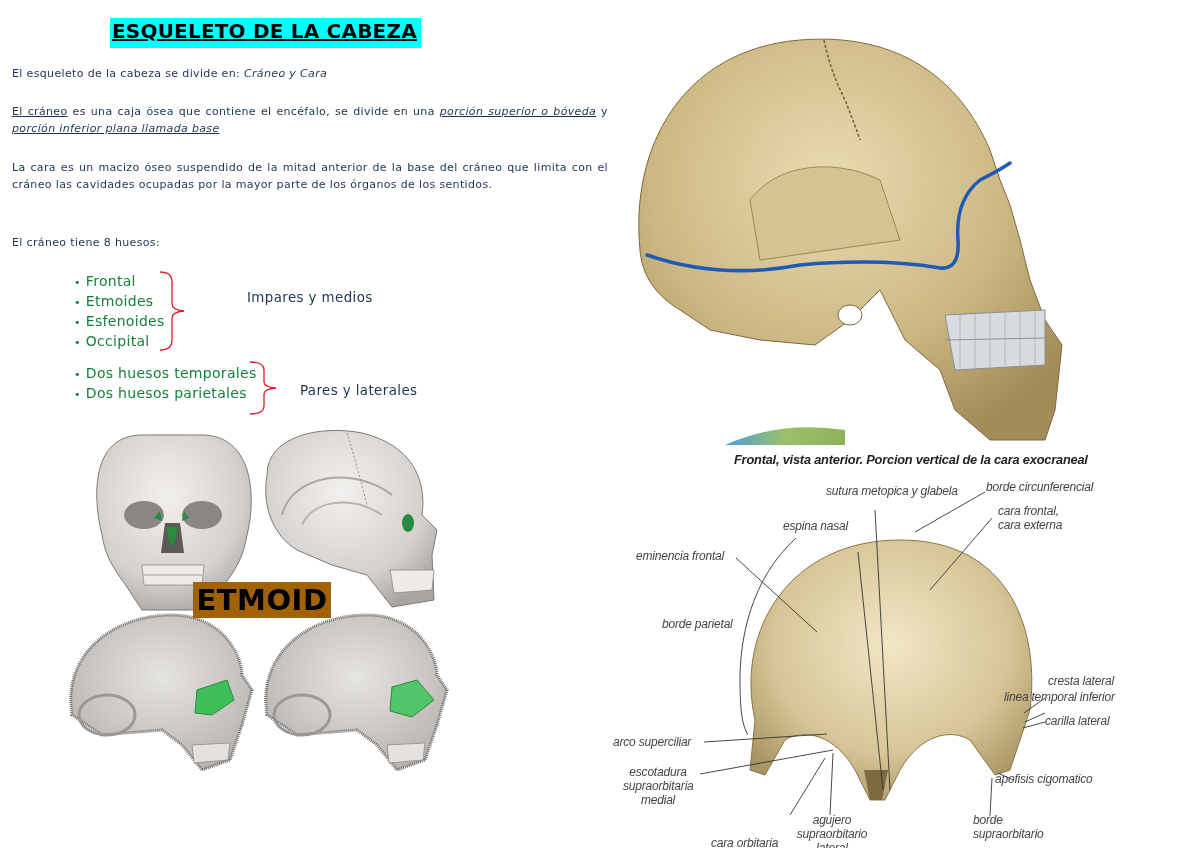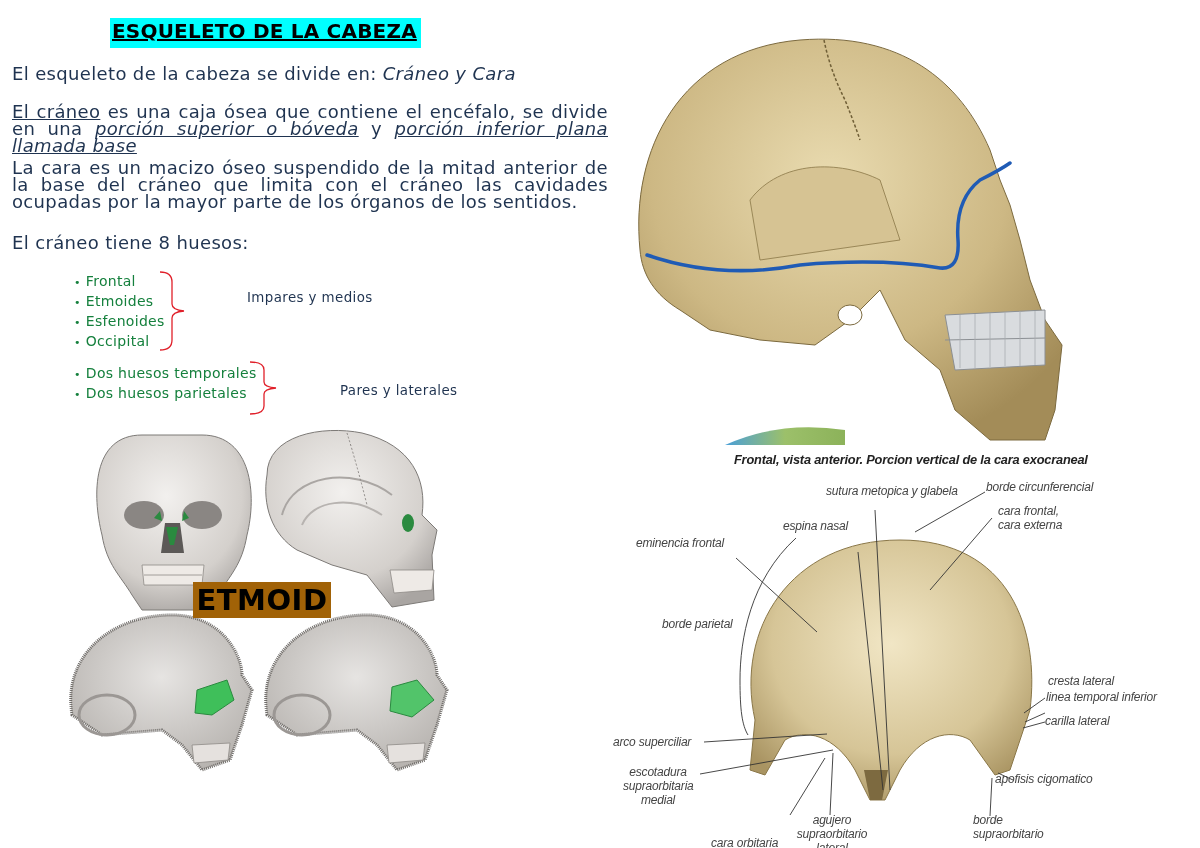--- a/index.html
+++ b/index.html
@@ -5,35 +5,35 @@
   * { box-sizing: border-box; margin: 0; padding: 0; }
   html, body { width: 1200px; height: 848px; background: #ffffff; overflow: hidden; }
   body { position: relative; font-family: "DejaVu Sans", sans-serif; color: #1f3350; }
 
   .title {
     position: absolute; left: 110px; top: 18px;
     font-family: "DejaVu Sans", sans-serif; font-weight: bold; font-size: 20px;
     color: #000; background: #00ffff; text-decoration: underline; padding: 0 4px 4px 2px;
     letter-spacing: 0.2px; line-height: 26px;
   }
-  .para { position: absolute; left: 12px; width: 596px; font-size: 18px; line-height: 17px; color: #1f3350; text-align: justify; letter-spacing: 0.35px; }
+  .para { position: absolute; left: 12px; width: 596px; font-size: 11px; line-height: 17px; color: #1f3350; text-align: justify; letter-spacing: 0.35px; }
   .p1 { top: 65px; }
   .p2 { top: 103px; }
   .p3 { top: 159px; }
   .p4 { top: 234px; }
   .u { text-decoration: underline; }
   .i { font-style: italic; }
 
   .bone-list { position: absolute; left: 74px; list-style: none; font-size: 14px; line-height: 18px; color: #15803d; letter-spacing: 0.3px; }
   .bone-list li::before { content: "\2022"; margin-right: 5px; font-size: 11px; }
   .list-a { top: 272px; }
   .list-b { top: 364px; }
   .group-label { position: absolute; font-size: 13.4px; color: #1f3350; letter-spacing: 0.4px; }
   .g1 { left: 231px; top: 290px; margin-left: 16px; }
-  .g2 { left: 300px; top: 383px; margin-left: 40px; }
+  .g2 { left: 300px; top: 383px; }
   .bracket { position: absolute; }
 
   .fig { position: absolute; }
   .etmoid-label {
     position: absolute; left: 193px; top: 582px; width: 138px; height: 36px;
     background: #a16207; color: #000; font-weight: bold; font-size: 29px; line-height: 36px;
     text-align: center; letter-spacing: 0.5px;
   }
 
   .cap { position: absolute; left: 734px; top: 452px; font-family: "Liberation Sans", sans-serif; font-style: italic; font-weight: bold; font-size: 12.8px; color: #222; letter-spacing: -0.2px; }
@@ -175,24 +175,24 @@
     <line x1="445" y1="243" x2="425" y2="252"></line>
     <line x1="445" y1="252" x2="423" y2="258"></line>
   </g>
 </svg>
 
 <div class="lbl" style="left:826px;top:484px">sutura metopica y glabela</div>
 <div class="lbl" style="left:986px;top:480px">borde circunferencial</div>
 <div class="lbl" style="left:998px;top:504px">cara frontal,</div>
 <div class="lbl" style="left:998px;top:518px">cara externa</div>
 <div class="lbl" style="left:783px;top:519px">espina nasal</div>
-<div class="lbl" style="left:636px;top:536px">eminencia frontal</div>
+<div class="lbl" style="left:636px;top:549px">eminencia frontal</div>
 <div class="lbl" style="left:662px;top:617px">borde parietal</div>
 <div class="lbl" style="left:1048px;top:674px">cresta lateral</div>
-<div class="lbl" style="left:1046px;top:690px">linea temporal inferior</div>
+<div class="lbl" style="left:1004px;top:690px">linea temporal inferior</div>
 <div class="lbl" style="left:1045px;top:714px">carilla lateral</div>
 <div class="lbl" style="left:613px;top:735px">arco superciliar</div>
 <div class="lbl" style="left:623px;top:765px;text-align:center;width:70px">
   <div>escotadura</div>
   <div>supraorbitaria</div>
   <div>medial</div>
 </div>
 <div class="lbl" style="left:711px;top:836px">
   <div>cara orbitaria</div>
   <div>de la porcion</div>

